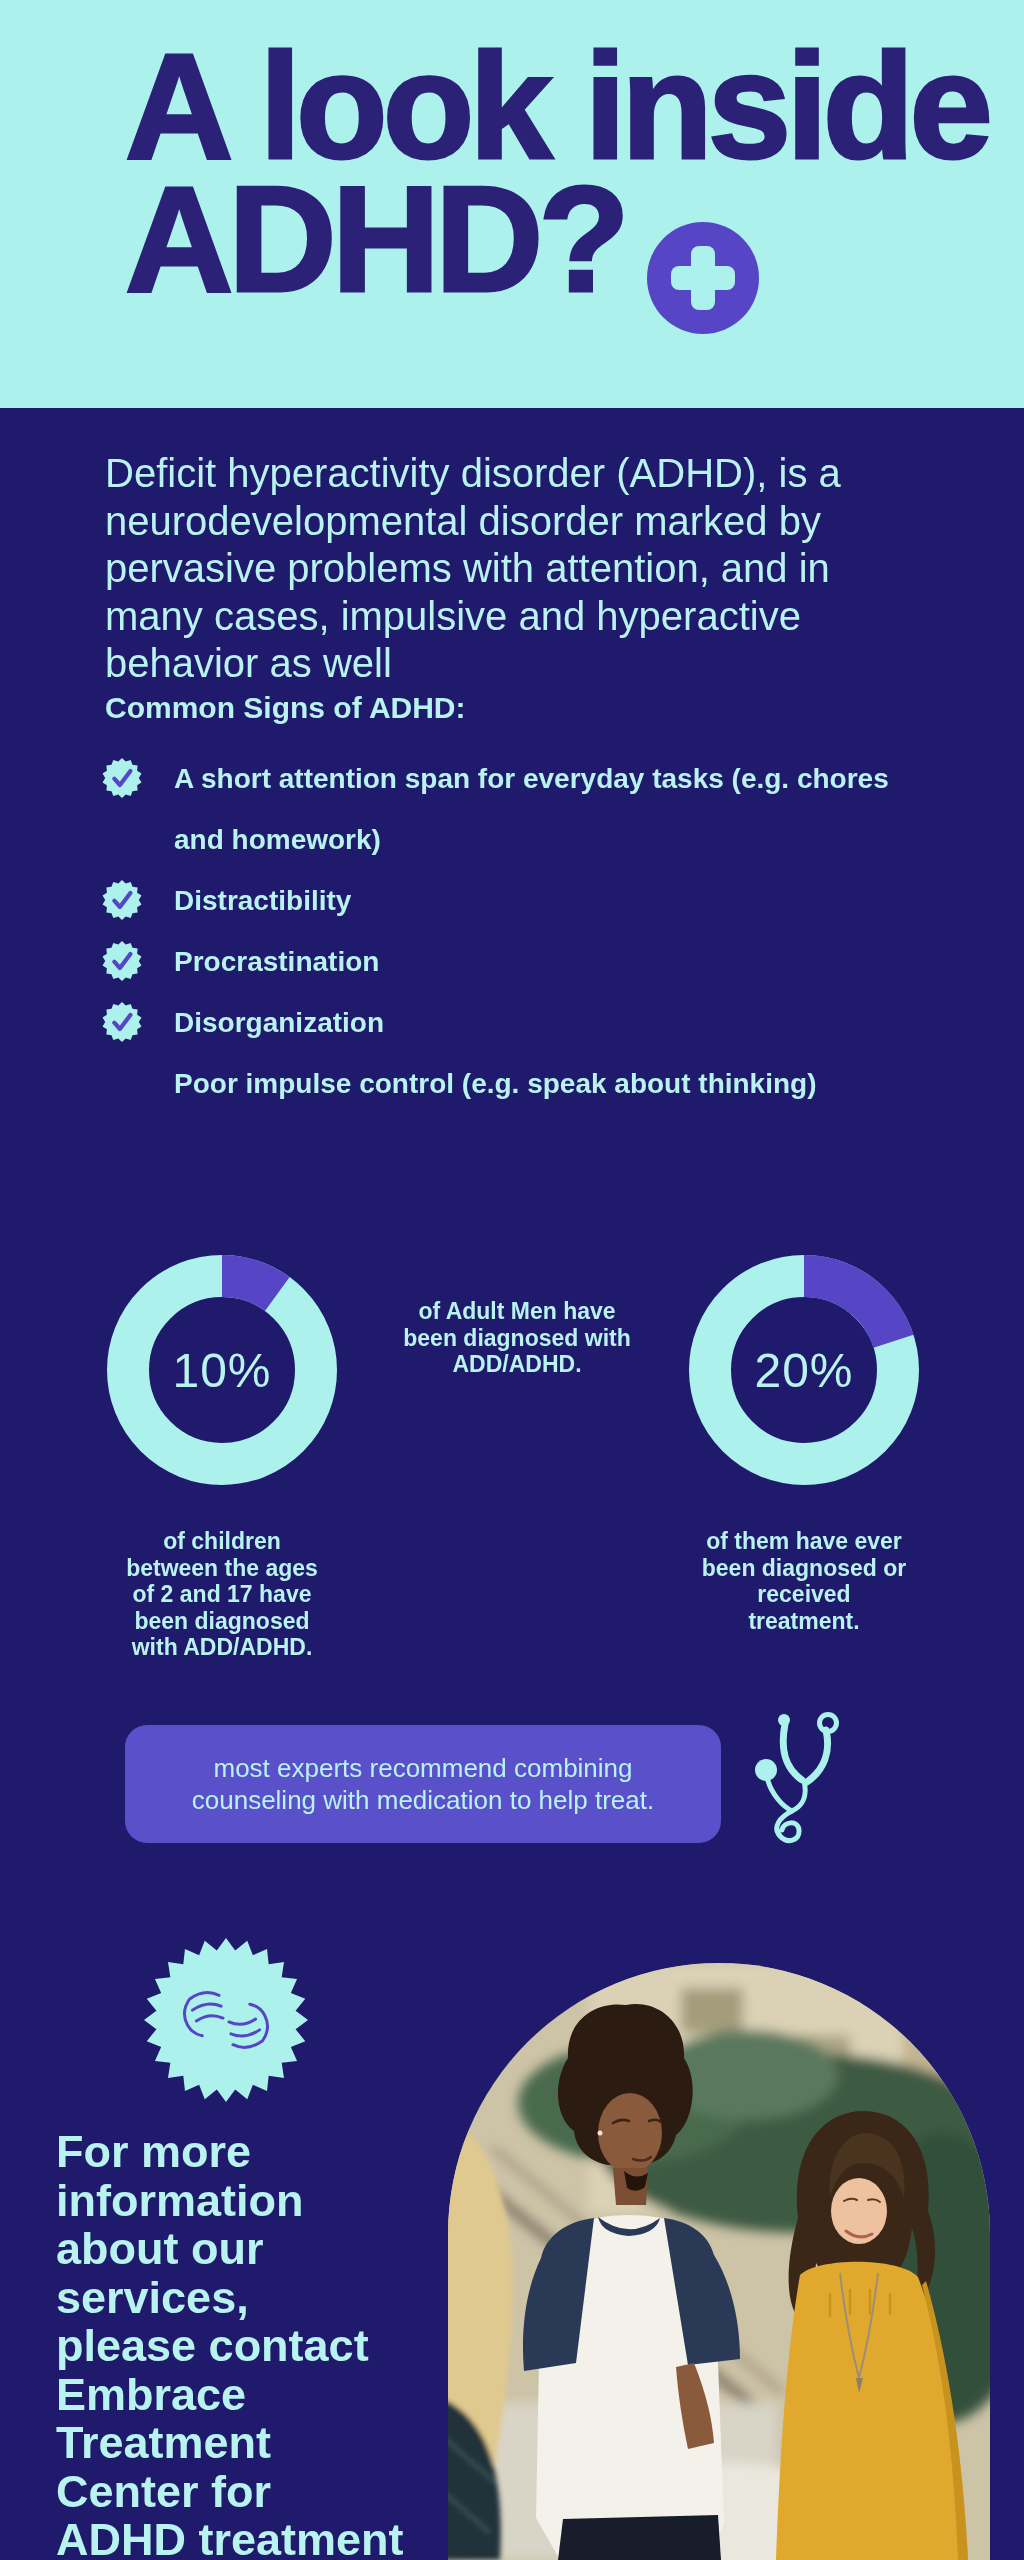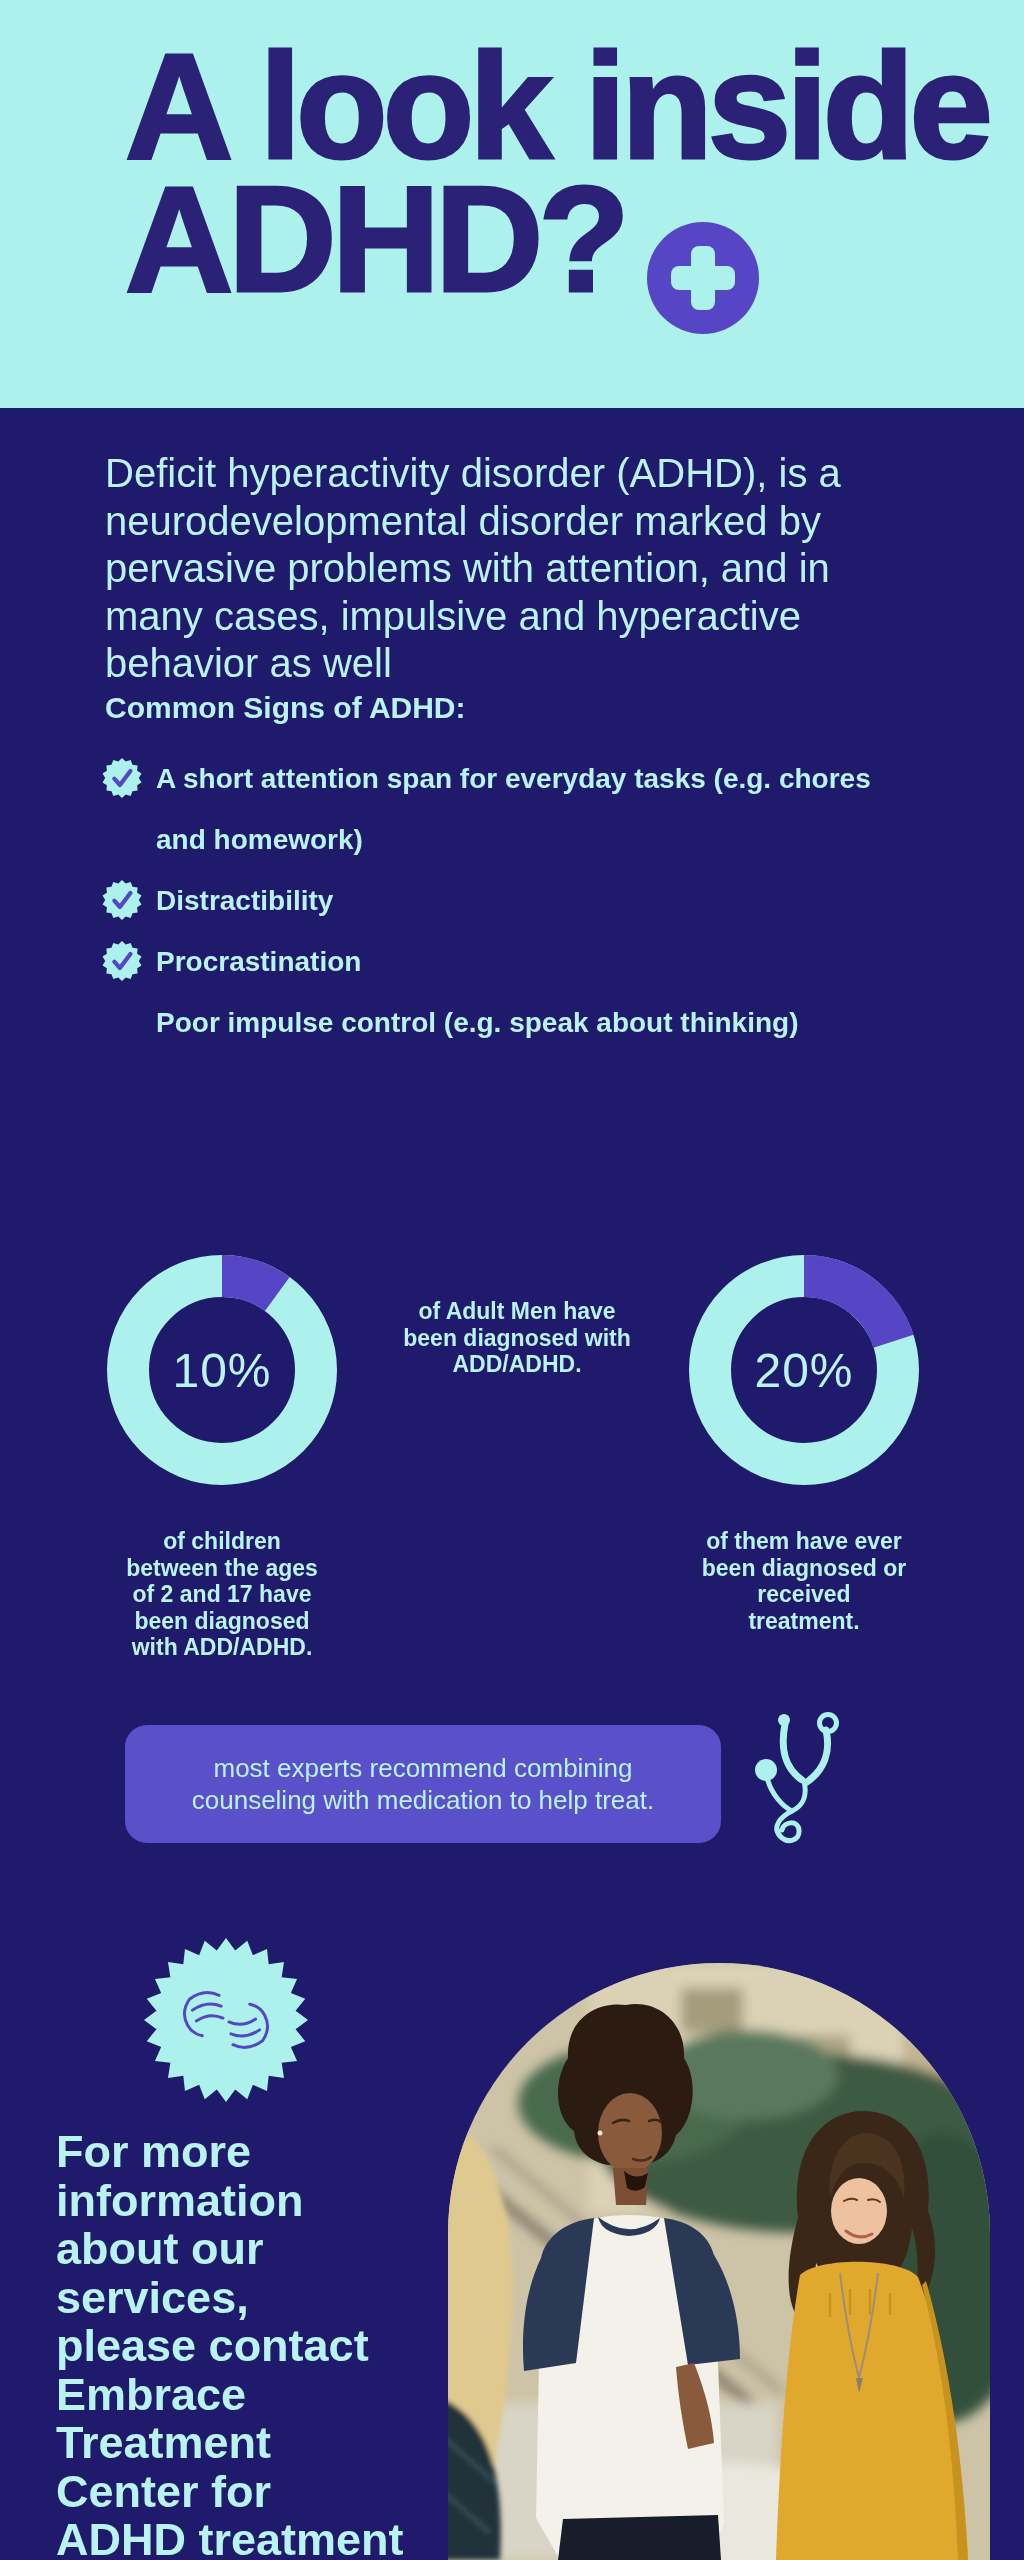--- a/index.html
+++ b/index.html
@@ -25,21 +25,21 @@
   .intro {
     position:absolute; left:105px; top:450px; width:790px;
     font-size:40px; line-height:47.5px; color:var(--textmint,#b9f3ef); font-weight:normal;
   }
   .signs-heading {
     position:absolute; left:105px; top:688px;
     font-size:30px; line-height:40px; font-weight:bold; color:var(--textmint,#b9f3ef);
   }
   
   .checklist { position:absolute; left:101px; top:748px; width:860px; list-style:none; }
-  .check-item { display:flex; align-items:flex-start; gap:13px; }
+  .check-item { display:flex; align-items:flex-start; gap:31px; }
   .check-icon { width:42px; height:42px; flex:0 0 42px; margin-top:9px; }
   .check-icon svg { display:block; width:42px; height:42px; }
   .check-label { font-size:28px; line-height:61px; font-weight:bold; color:var(--textmint,#b9f3ef); width:760px; }
   .star { fill:var(--mint,#acf1ec); }
   .tick { fill:none; stroke:var(--purple,#5645c5); stroke-width:6; stroke-linecap:round; stroke-linejoin:round; }
   
   .stats { position:absolute; left:0; top:1255px; width:1024px; height:430px; }
   .stat { position:absolute; width:290px; }
   .stat.s0 { left:77px; } .stat.s1 { left:372px; } .stat.s2 { left:659px; }
   .donut { position:relative; width:230px; height:230px; margin:0 auto; }
@@ -125,20 +125,29 @@
       <span class="check-label">Distractibility</span>
     </li>
     <li class="check-item">
       <span class="check-icon">
         <svg viewBox="0 0 60 60">
             <polygon class="star" points="30.0,1.5 35.3,6.6 42.4,4.3 45.0,11.2 52.3,12.2 51.6,19.6 57.8,23.7 54.0,30.0 57.8,36.3 51.6,40.4 52.3,47.8 45.0,48.8 42.4,55.7 35.3,53.4 30.0,58.5 24.7,53.4 17.6,55.7 15.0,48.8 7.7,47.8 8.4,40.4 2.2,36.3 6.0,30.0 2.2,23.7 8.4,19.6 7.7,12.2 15.0,11.2 17.6,4.3 24.7,6.6"></polygon>
             <path class="tick" d="M19 31 L27 40 L42 20"></path>
           </svg>
       </span>
       <span class="check-label">Procrastination</span>
+    </li>
+    <li class="check-item">
+      <span class="check-icon">
+        <svg viewBox="0 0 60 60">
+            <polygon class="star" points="30.0,1.5 35.3,6.6 42.4,4.3 45.0,11.2 52.3,12.2 51.6,19.6 57.8,23.7 54.0,30.0 57.8,36.3 51.6,40.4 52.3,47.8 45.0,48.8 42.4,55.7 35.3,53.4 30.0,58.5 24.7,53.4 17.6,55.7 15.0,48.8 7.7,47.8 8.4,40.4 2.2,36.3 6.0,30.0 2.2,23.7 8.4,19.6 7.7,12.2 15.0,11.2 17.6,4.3 24.7,6.6"></polygon>
+            <path class="tick" d="M19 31 L27 40 L42 20"></path>
+          </svg>
+      </span>
+      <span class="check-label">Disorganization</span>
     </li>
     <li class="check-item">
       <span class="check-icon" style="visibility: hidden;">
         <svg viewBox="0 0 60 60">
             <polygon class="star" points="30.0,1.5 35.3,6.6 42.4,4.3 45.0,11.2 52.3,12.2 51.6,19.6 57.8,23.7 54.0,30.0 57.8,36.3 51.6,40.4 52.3,47.8 45.0,48.8 42.4,55.7 35.3,53.4 30.0,58.5 24.7,53.4 17.6,55.7 15.0,48.8 7.7,47.8 8.4,40.4 2.2,36.3 6.0,30.0 2.2,23.7 8.4,19.6 7.7,12.2 15.0,11.2 17.6,4.3 24.7,6.6"></polygon>
             <path class="tick" d="M19 31 L27 40 L42 20"></path>
           </svg>
       </span>
       <span class="check-label">Poor impulse control (e.g. speak about thinking)</span>
     </li>

